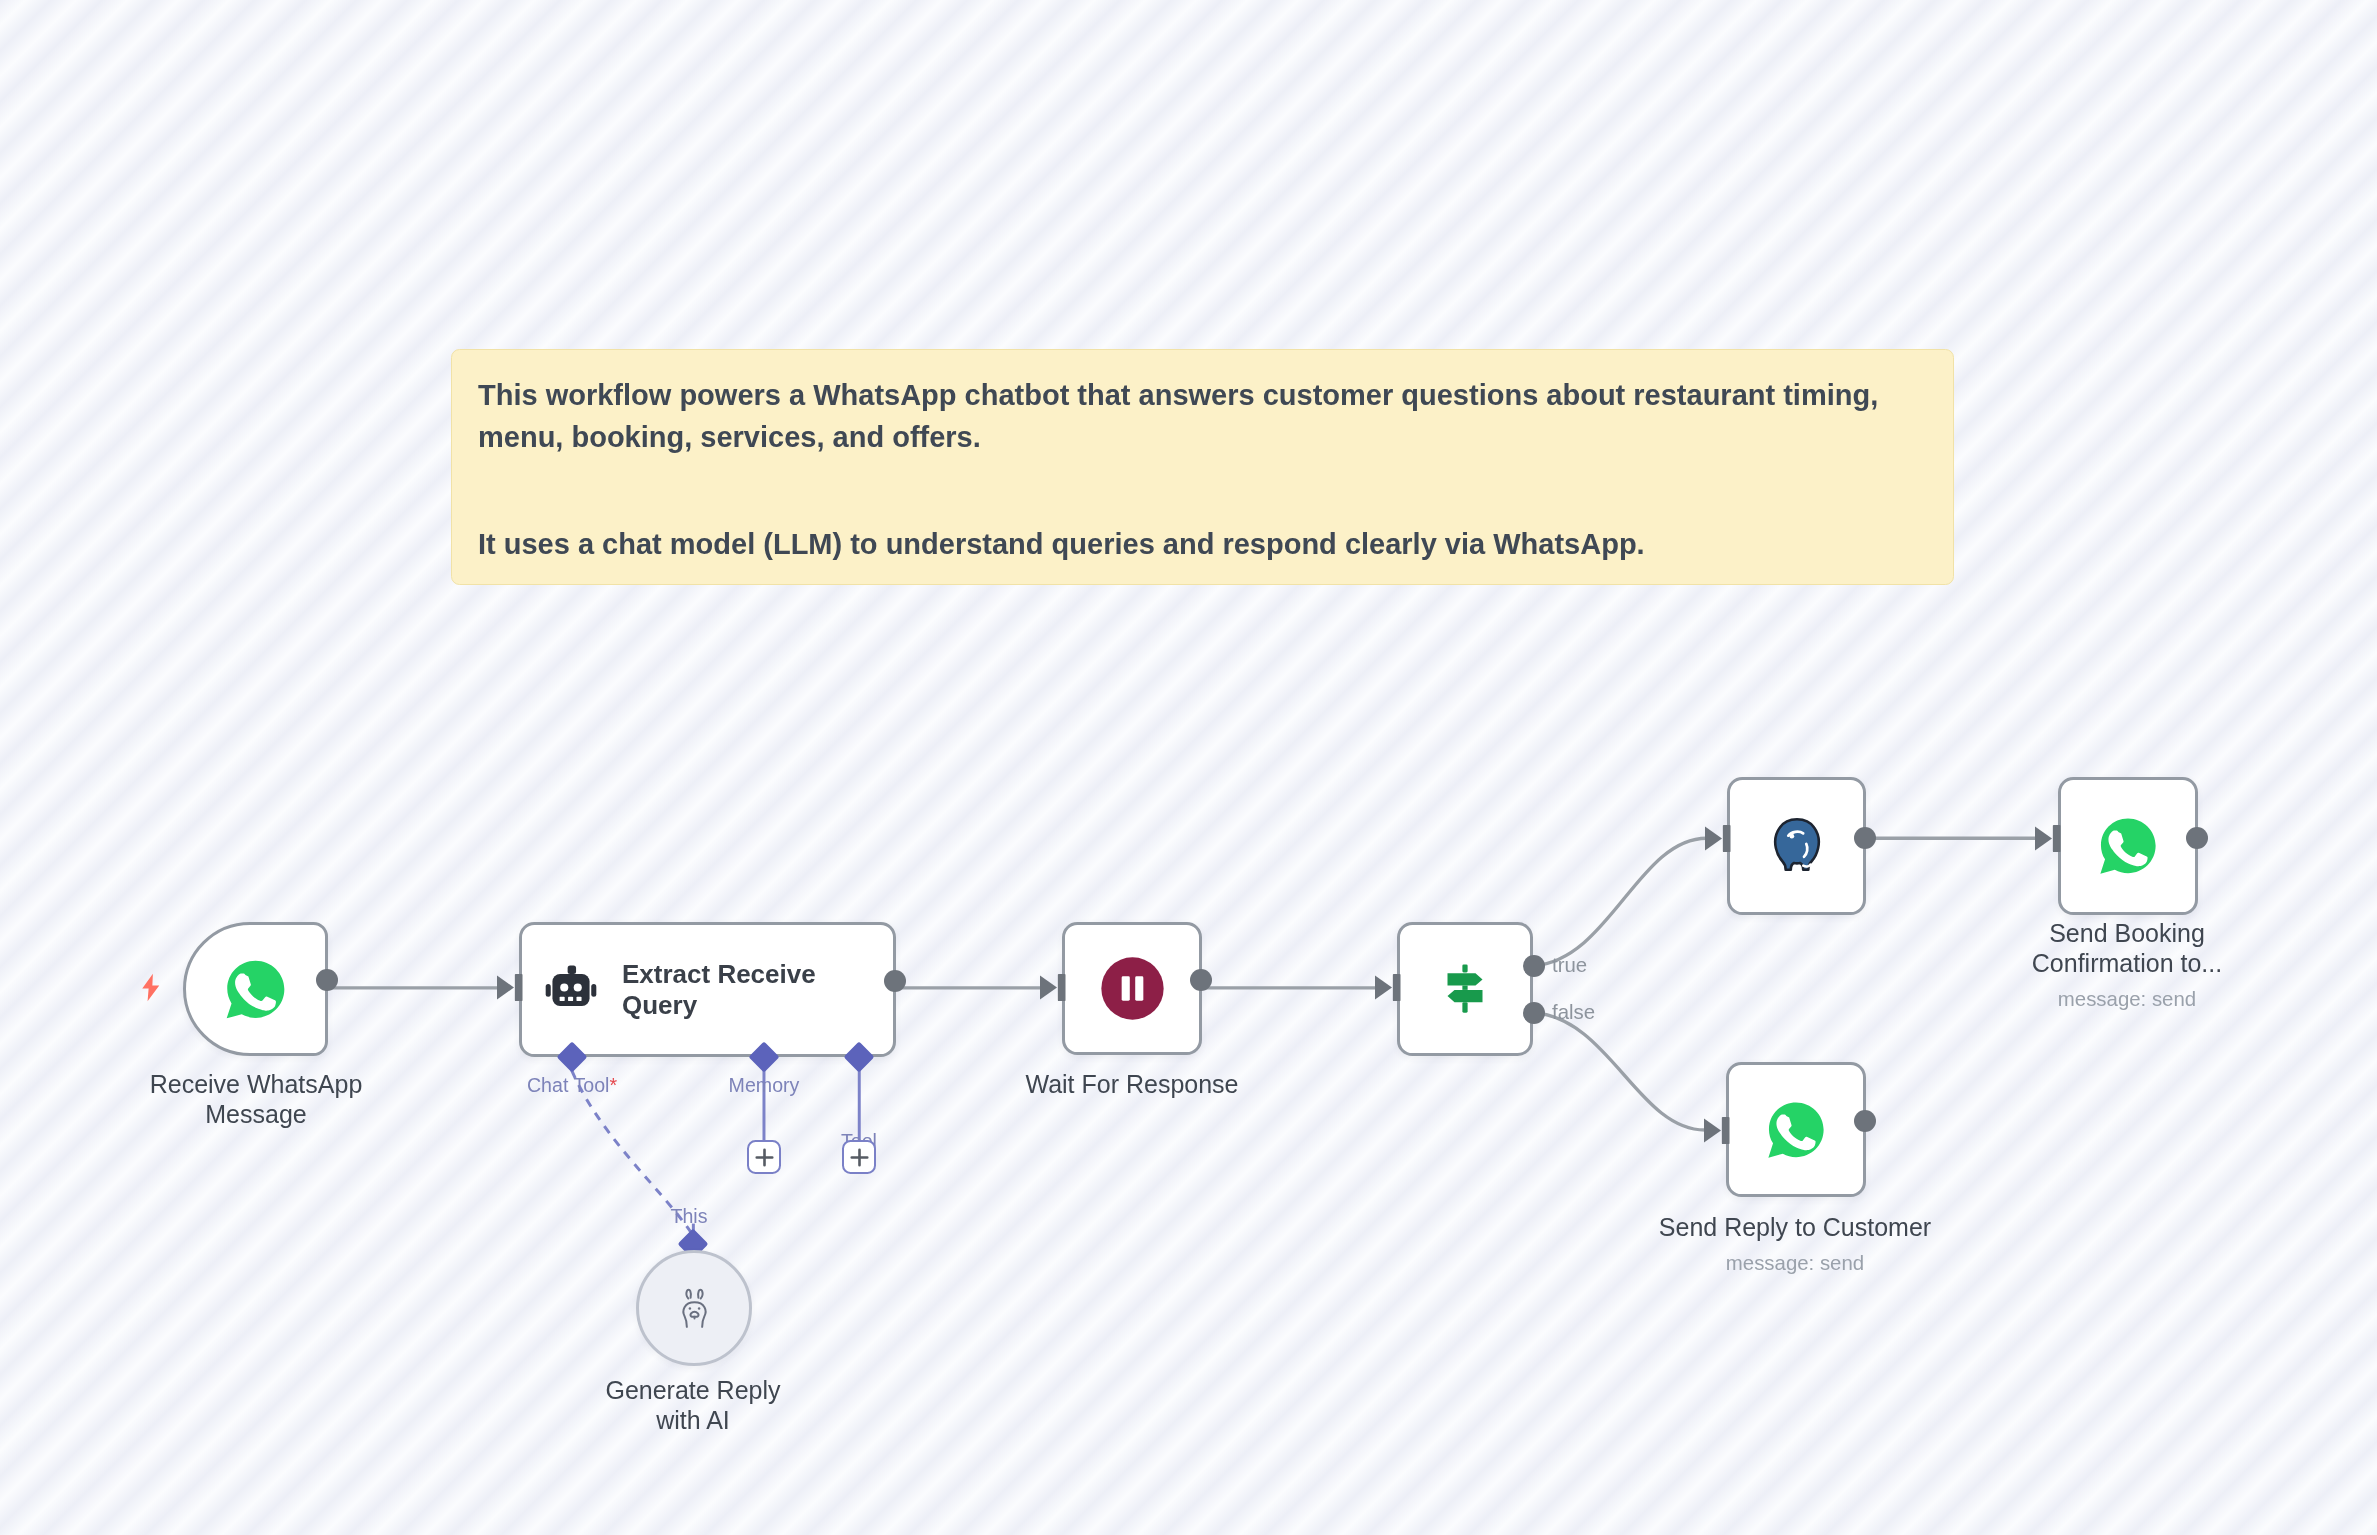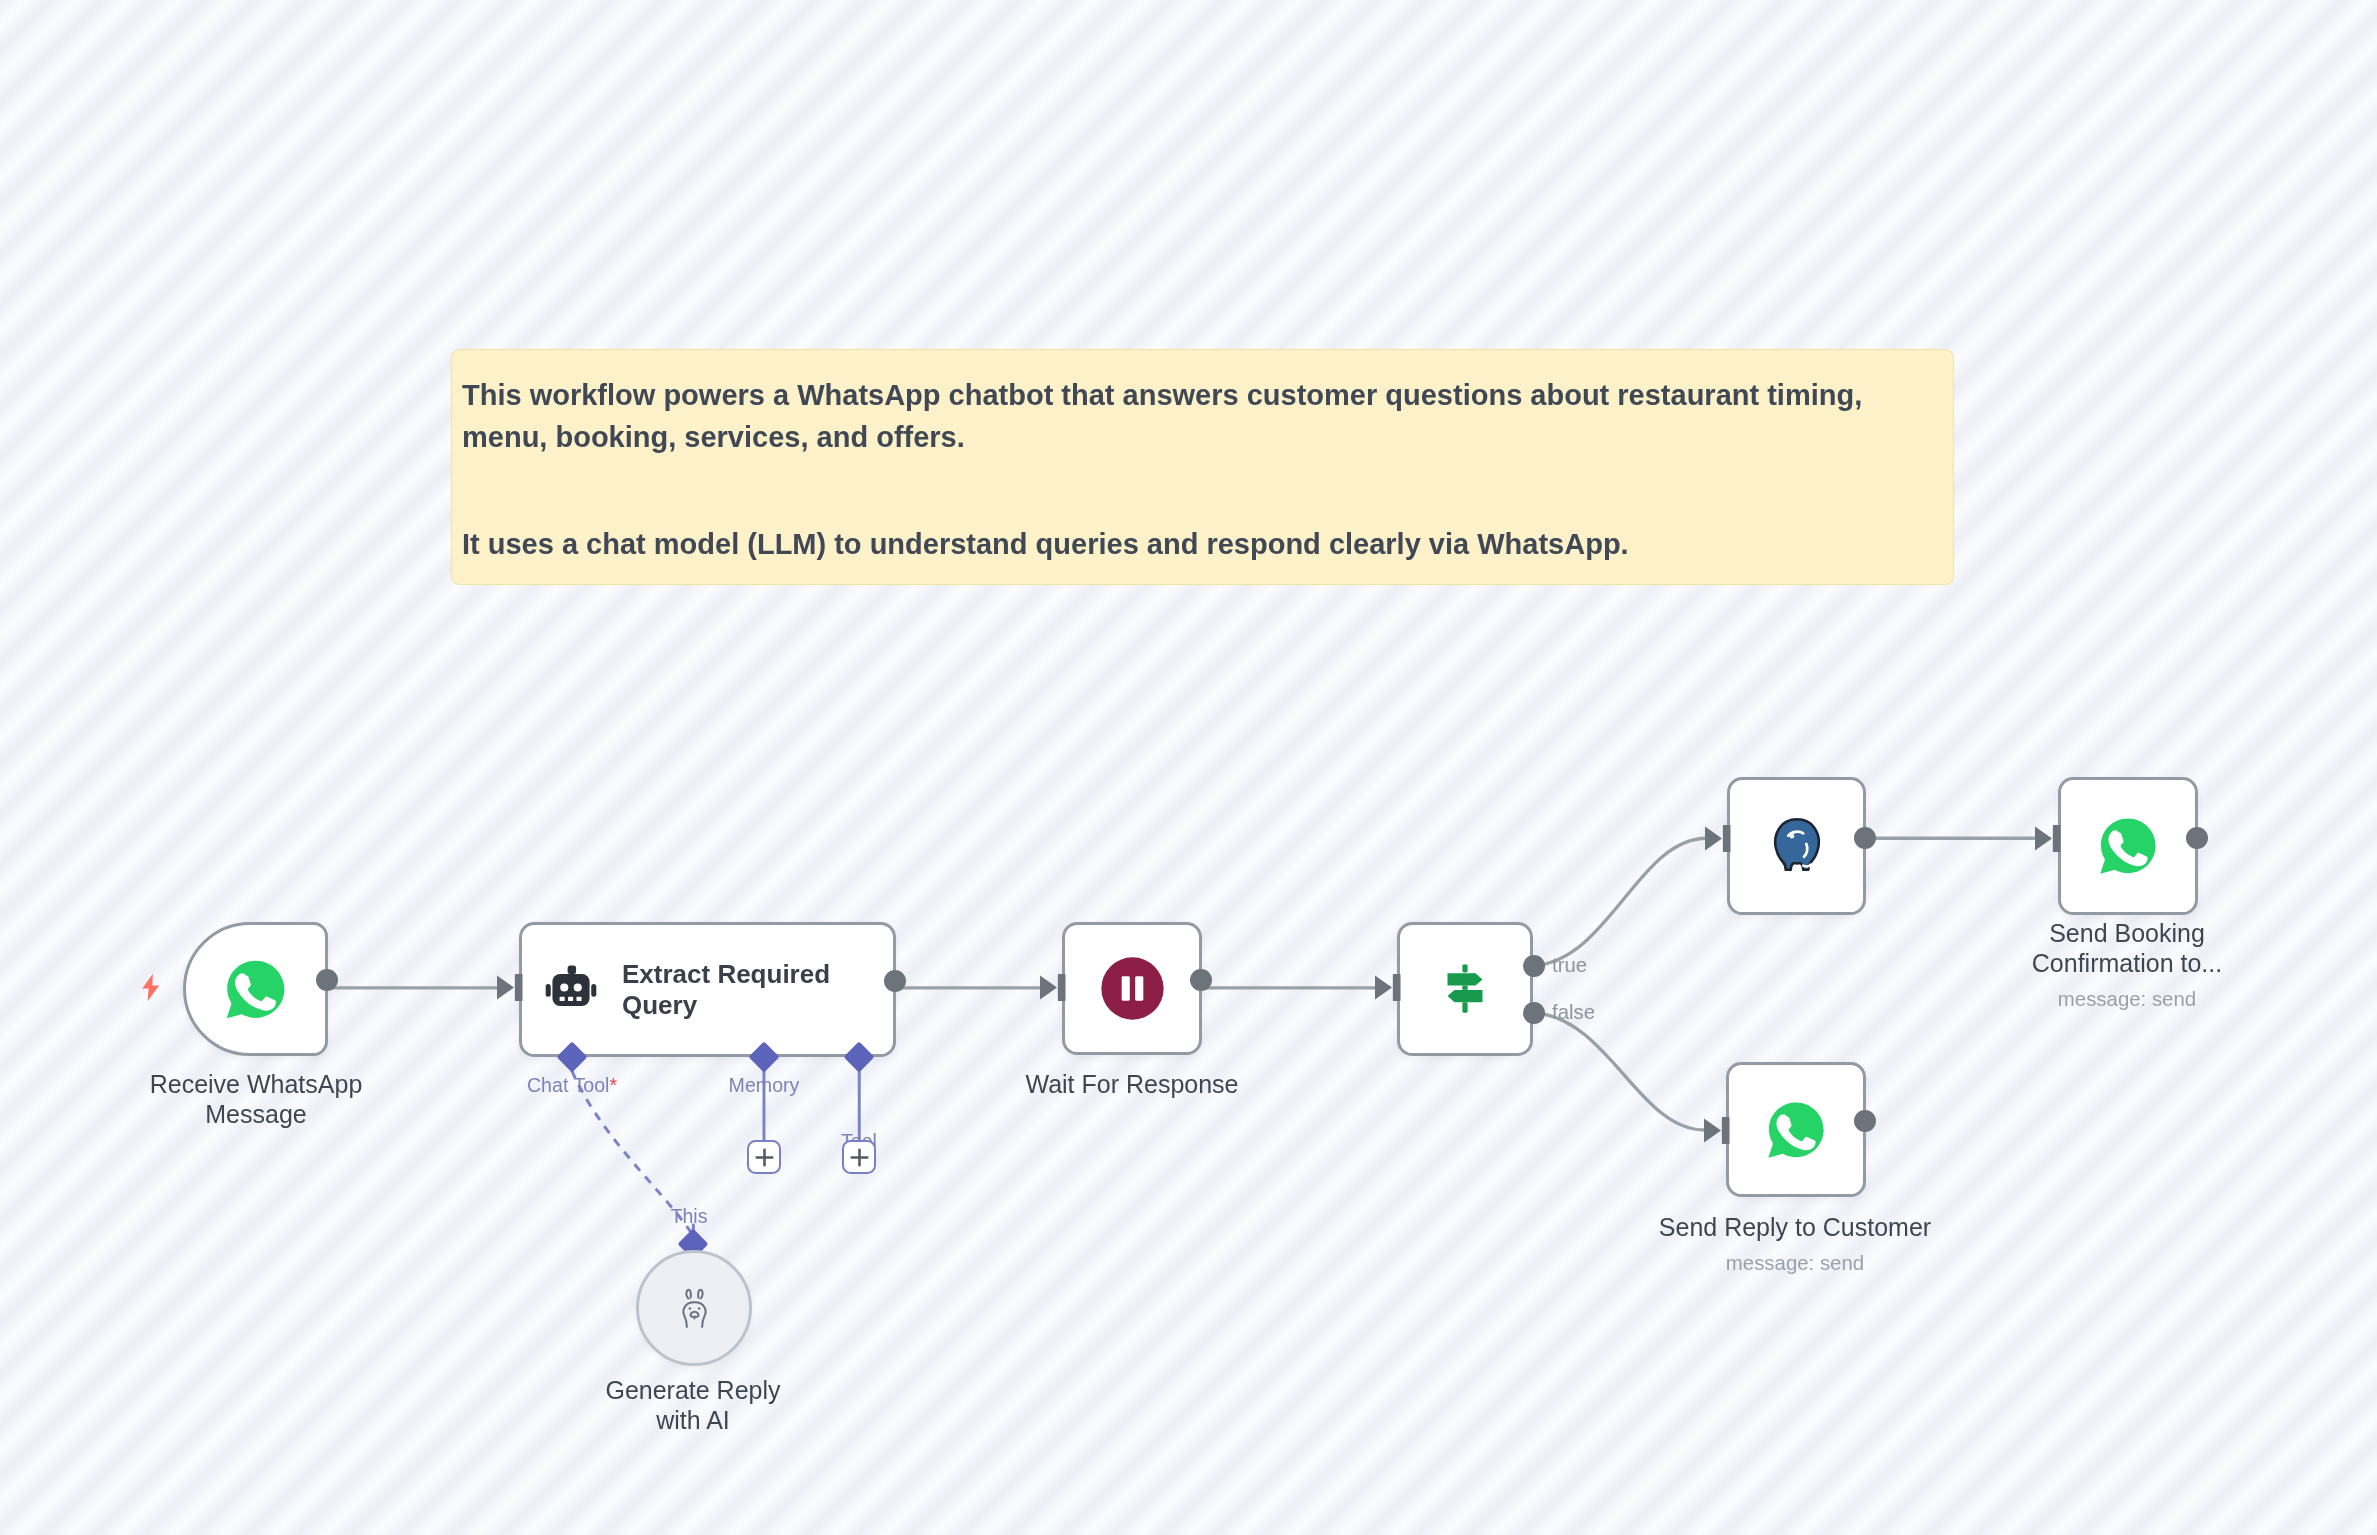--- a/index.html
+++ b/index.html
@@ -7,21 +7,21 @@
     position:relative;
     width:2377px;height:1536px;
     overflow:hidden;
     font-family:"Liberation Sans", sans-serif;
     background:repeating-linear-gradient(135deg,#edeff7 0px,#fbfcfe 18px,#edeff7 36px);
   }
   
   .sticky{
     position:absolute;left:451px;top:349px;width:1503px;height:236px;
     box-sizing:border-box;background:#fcf1c8;border:1.7px solid #f1e2a7;border-radius:8.5px;
-    padding:24px 34px 24px 10px;
+    padding:24px 34px 24px 26px;
   }
   .sticky p{
     margin:0;font-size:29px;line-height:1.45;font-weight:700;color:#3f4854;
   }
   .sticky p + p{margin-top:65px;}
   
   svg.wires{position:absolute;left:0;top:0;}
   .wire{stroke:#9aa0a7;stroke-width:4;fill:none;}
   .wire-ai{stroke:#7c82c8;stroke-width:3.5;fill:none;}
   .wire-ai.dashed{stroke-dasharray:10 9;}
@@ -102,21 +102,21 @@
       <rect x="28" y="3" width="10" height="10" rx="3"></rect>
       <rect x="10" y="13" width="44" height="38" rx="9"></rect>
       <rect x="2" y="25" width="6" height="15" rx="3"></rect>
       <rect x="56" y="25" width="6" height="15" rx="3"></rect>
       <circle cx="24" cy="29" r="4.8" fill="#fff"></circle>
       <circle cx="40" cy="29" r="4.8" fill="#fff"></circle>
       <rect x="18.5" y="40" width="6" height="5" rx="1" fill="#fff"></rect>
       <rect x="28.5" y="40" width="6" height="5" rx="1" fill="#fff"></rect>
       <rect x="38.5" y="40" width="6" height="5" rx="1" fill="#fff"></rect>
     </svg>
-    <div class="node-title">Extract Required Query</div>
+    <div class="node-title">Extract Receive Query</div>
     <div class="out-dot" style="left:calc(100% - 9.4px);top:45px;"></div>
   </div>
   <svg class="in-conn" style="left:497px;top:973px;" viewBox="0 0 30 34">
     <polygon points="0,3 20,17 0,31"></polygon>
       <rect x="21" y="1" width="9" height="32" rx="1"></rect>
   </svg>
 
   <div class="diamond" style="left:561px;top:1046px;"></div>
   <div class="diamond" style="left:753px;top:1046px;"></div>
   <div class="diamond" style="left:848px;top:1046px;"></div>

